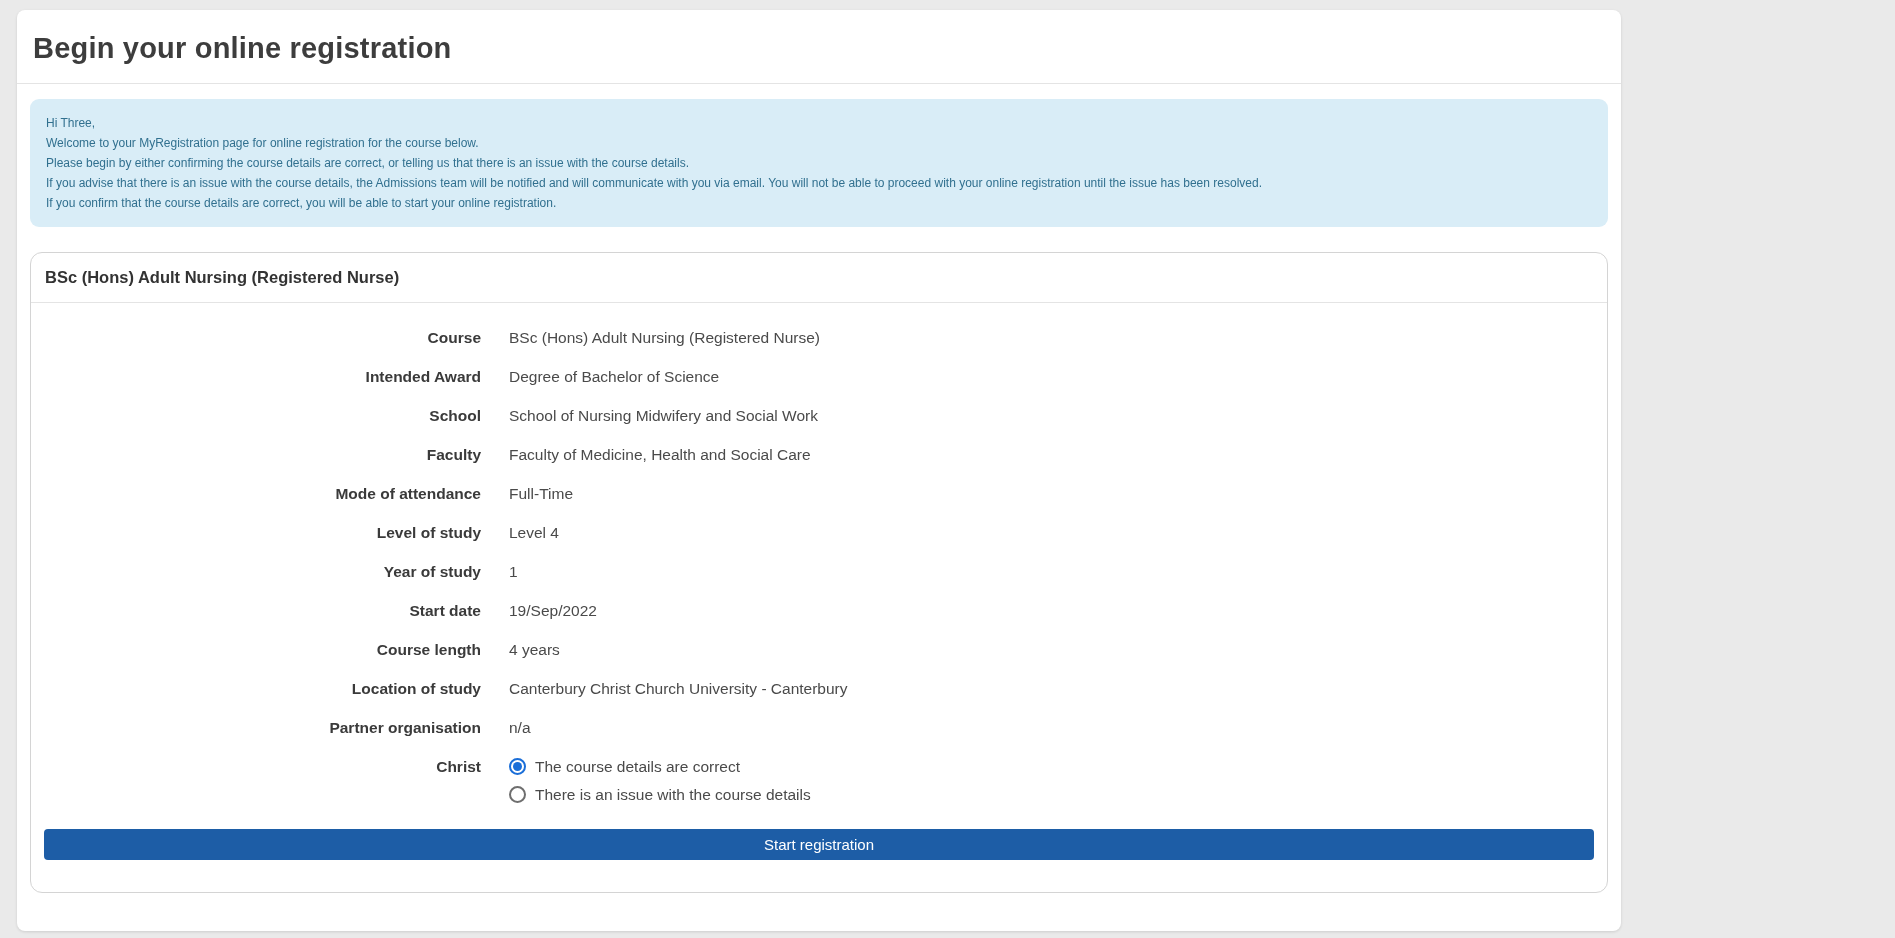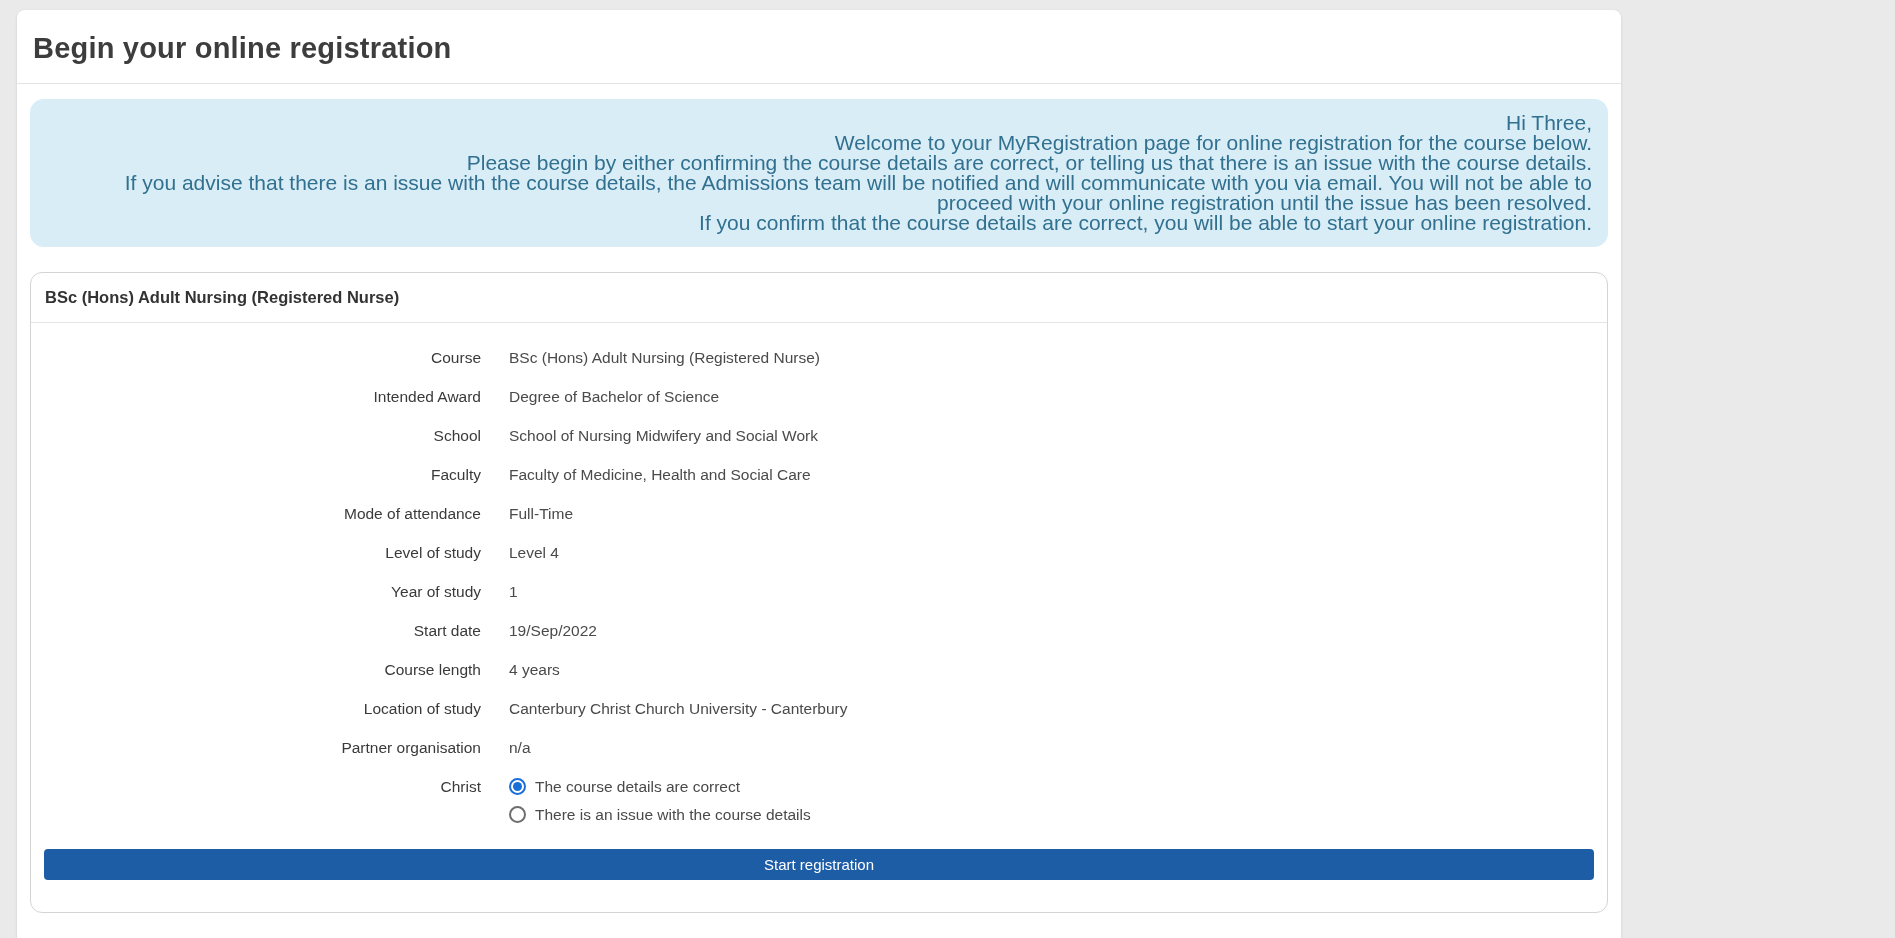--- a/index.html
+++ b/index.html
@@ -31,25 +31,24 @@
     font-weight: bold;
     color: #3d3d3d;
     letter-spacing: 0.2px;
   }
   .page-content {
     padding: 15px 13px 38px 13px;
   }
   .alert-info {
     background: #d9edf7;
     color: #31708f;
-    border-radius: 14px;
+    border-radius: 9px;
     padding: 14px 16px;
-    font-size: 21px;
+    font-size: 12px;
     line-height: 20px;
-    text-align: right;
   }
   .course-card {
     margin-top: 25px;
     border: 1px solid #d4d4d4;
     border-radius: 12px;
     background: #fff;
   }
   .course-card-header {
     padding: 15px 14px;
     border-bottom: 1px solid #e4e4e4;
@@ -64,21 +63,21 @@
   }
   .form-row {
     display: grid;
     grid-template-columns: 438px 1fr;
     column-gap: 28px;
     margin-bottom: 17px;
     line-height: 22px;
   }
   .form-label {
     text-align: right;
-    font-weight: normal;
+    font-weight: bold;
     font-size: 15.5px;
     color: #3a3a3a;
   }
   .form-value {
     font-size: 15.5px;
     color: #4a4a4a;
   }
   .radio-group {
     display: flex;
     flex-direction: column;

